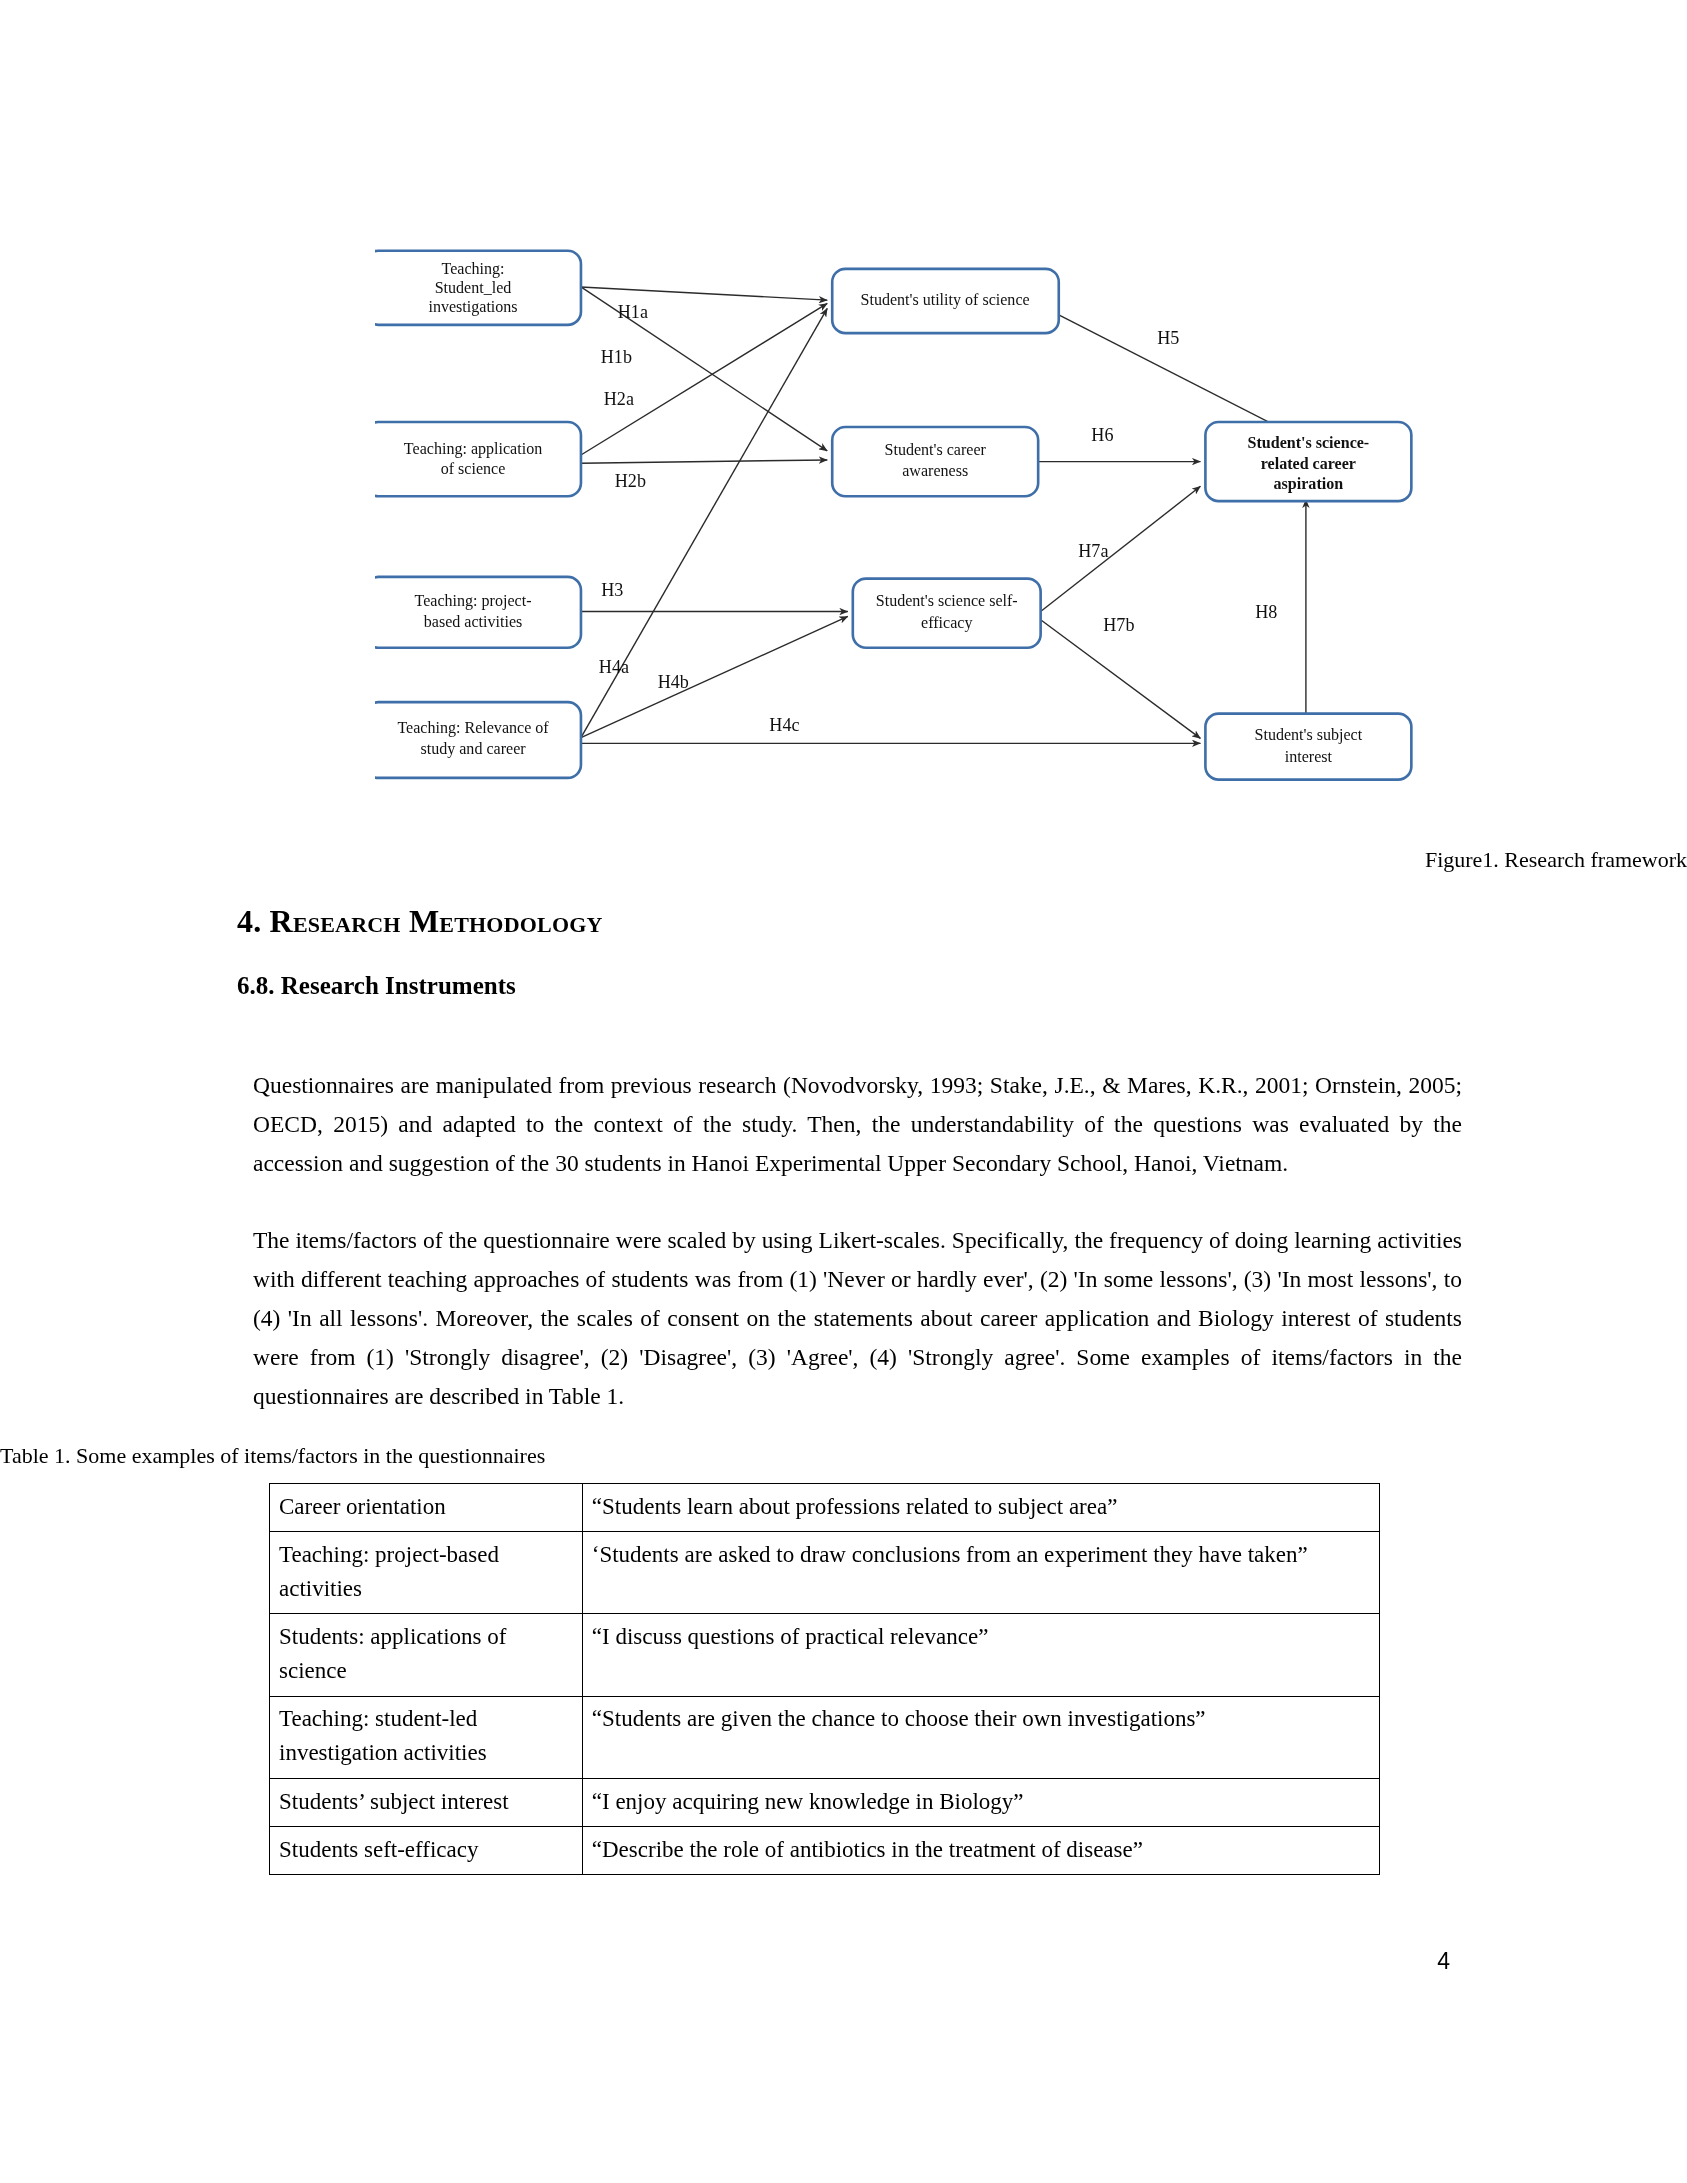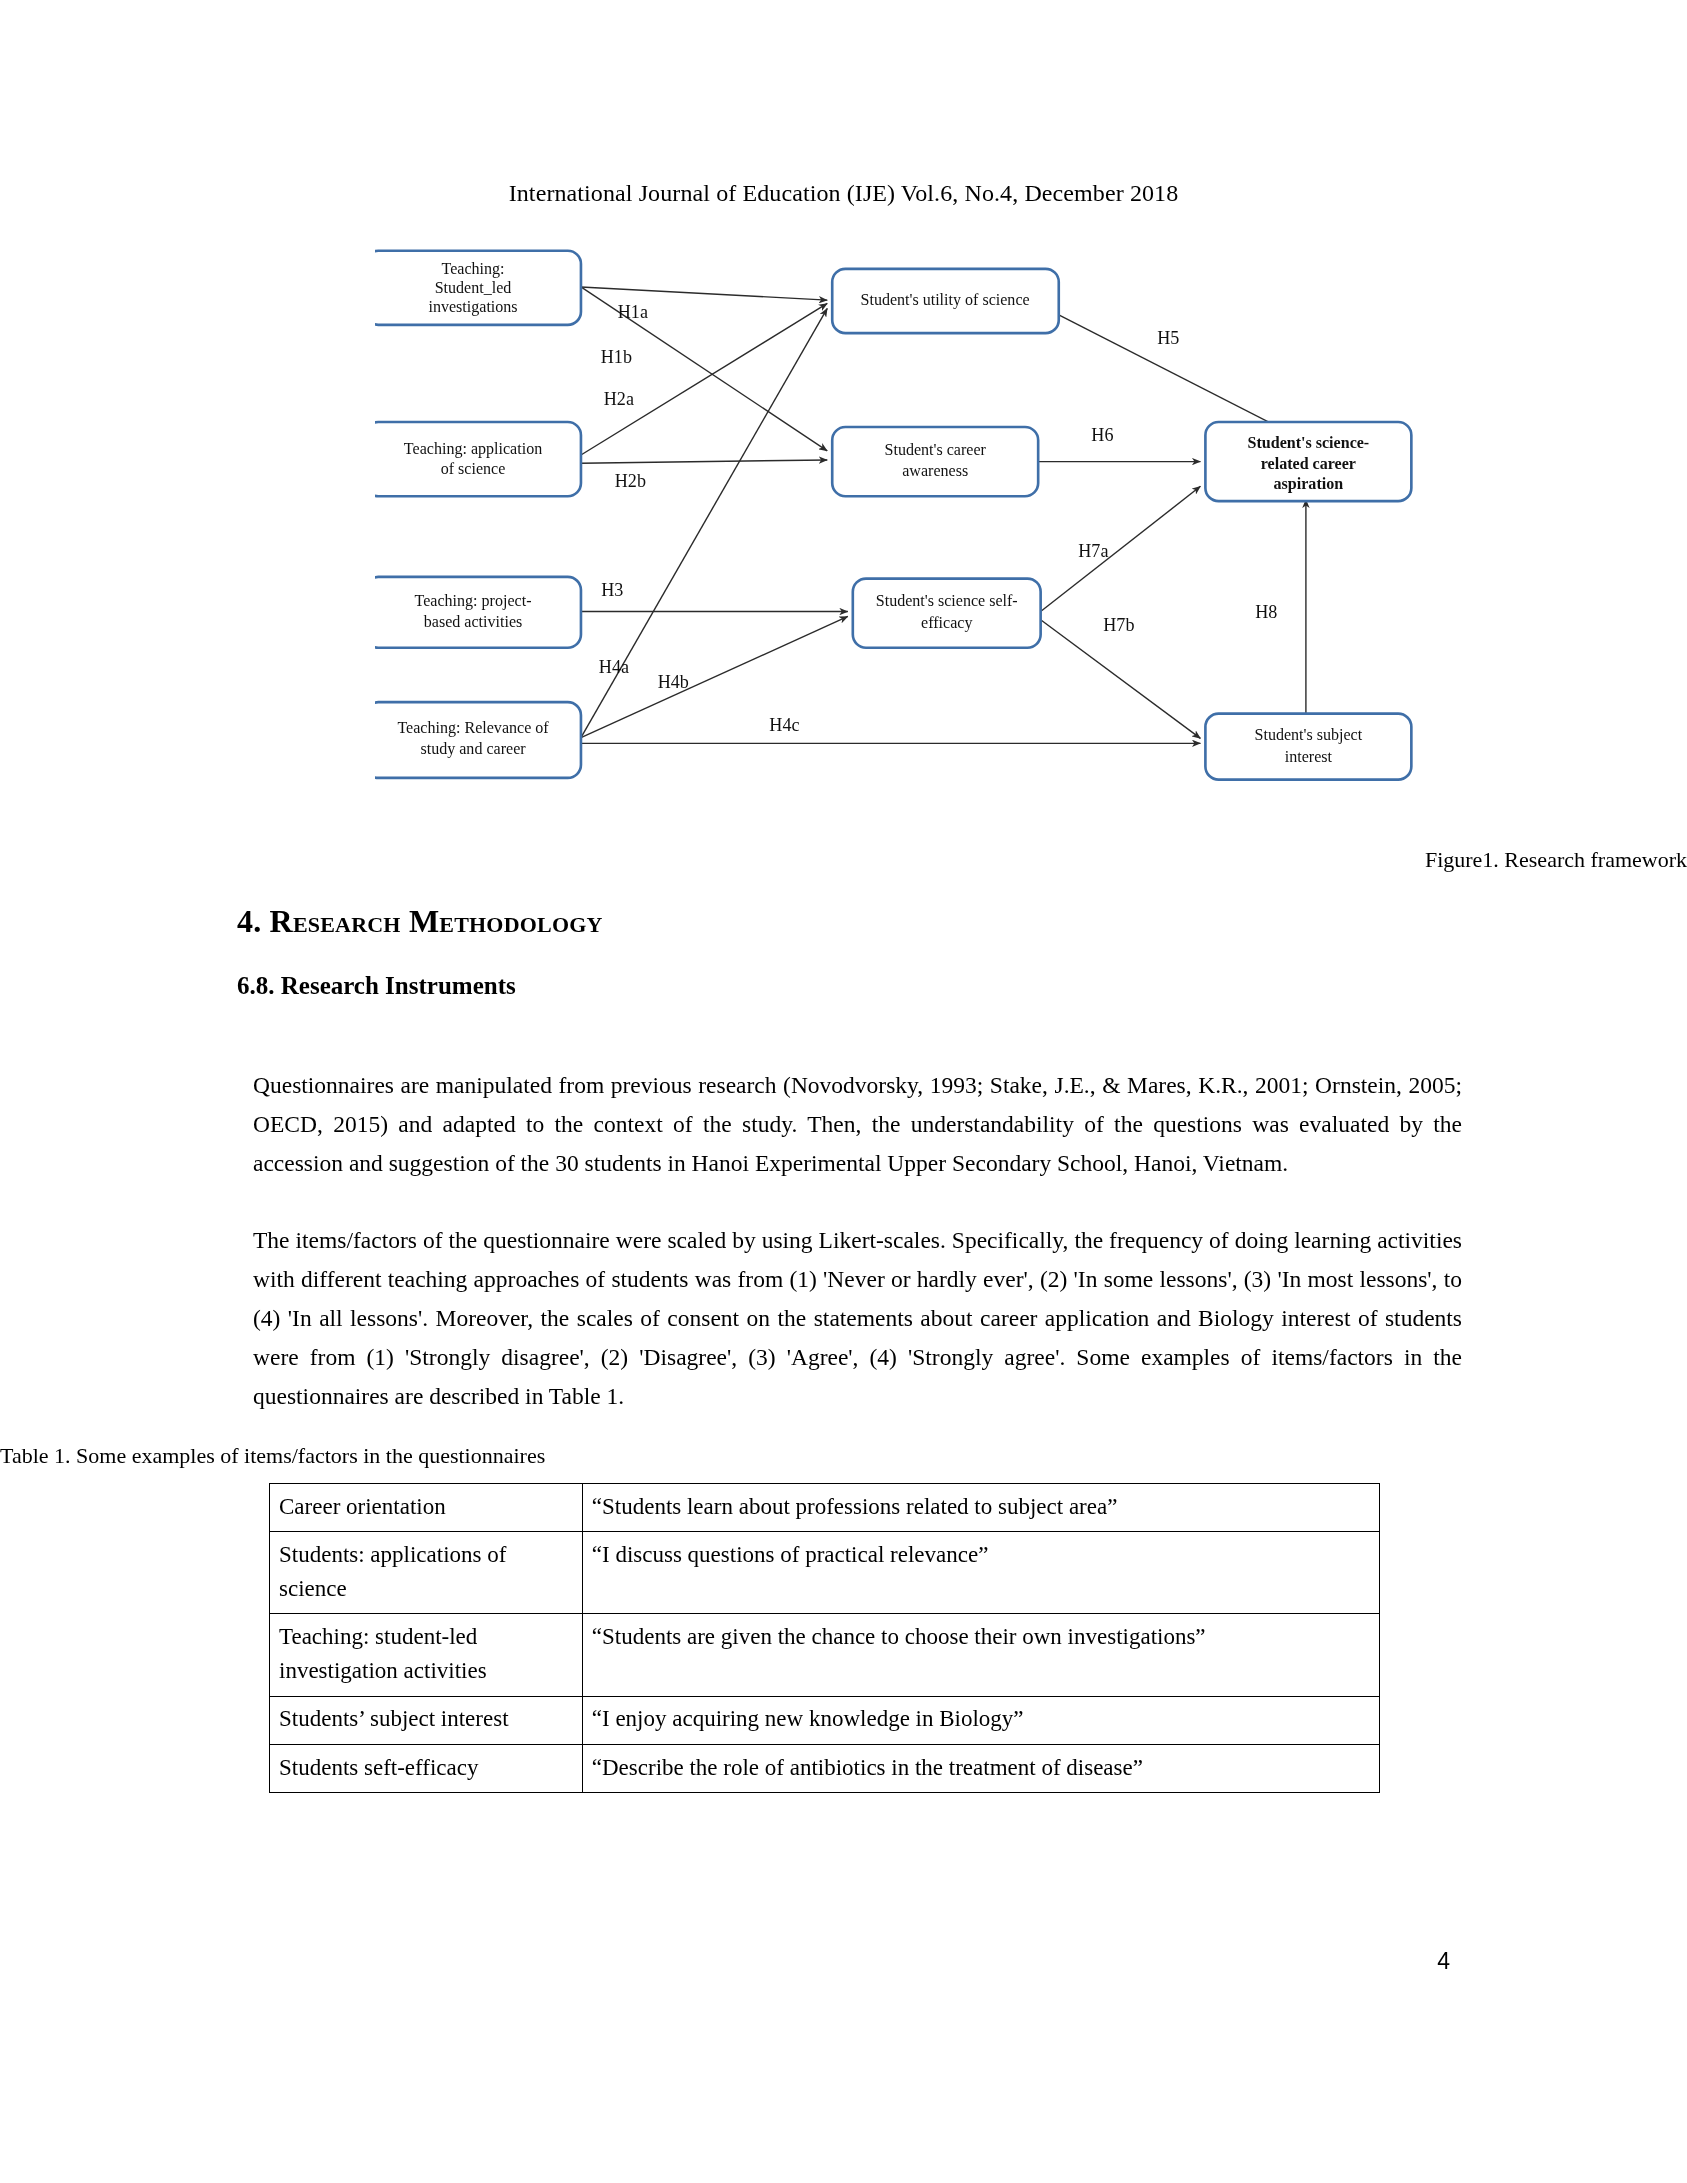--- a/index.html
+++ b/index.html
@@ -141,21 +141,20 @@
     top: 1948px;
     font-size: 23px;
     font-family: "Liberation Sans", sans-serif;
   }
 </style>
 </head>
 <body>
 
 <div class="page">
 
-  <div class="running-head">International Journal of Education (IJE) Vol.6, No.4, December 2018</div>
 
   <div class="figure-wrap">
     <svg class="figure-svg" viewBox="0 0 1260 700" xmlns="http://www.w3.org/2000/svg">
       <defs>
         <marker id="arw" markerWidth="11" markerHeight="9" refX="10.4" refY="4.5" orient="auto" markerUnits="userSpaceOnUse">
           <path d="M0,0 L11,4.5 L0,9 L3,4.5 Z" fill="#2b2b2b"></path>
         </marker>
       </defs>
 
       <g>
@@ -295,20 +294,24 @@
 
   <div class="table-caption">Table 1. Some examples of items/factors in the questionnaires</div>
 
   <table class="examples">
     <tbody>
       <tr>
         <td class="c1">Career orientation</td>
         <td class="c2">“Students learn about professions related to subject area”</td>
       </tr>
       <tr>
+        <td class="c1">Teaching: project-based activities</td>
+        <td class="c2">‘Students are asked to draw conclusions from an experiment they have taken”</td>
+      </tr>
+      <tr>
         <td class="c1">Students: applications of science</td>
         <td class="c2">“I discuss questions of practical relevance”</td>
       </tr>
       <tr>
         <td class="c1">Teaching: student-led investigation activities</td>
         <td class="c2">“Students are given the chance to choose their own investigations”</td>
       </tr>
       <tr>
         <td class="c1">Students’ subject interest</td>
         <td class="c2">“I enjoy acquiring new knowledge in Biology”</td>

